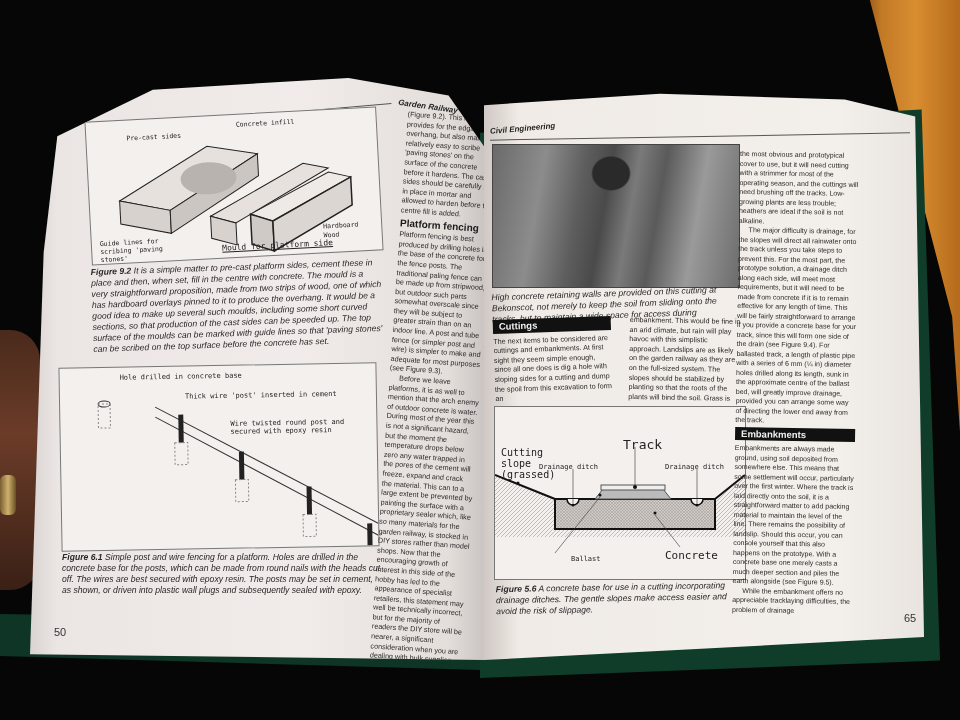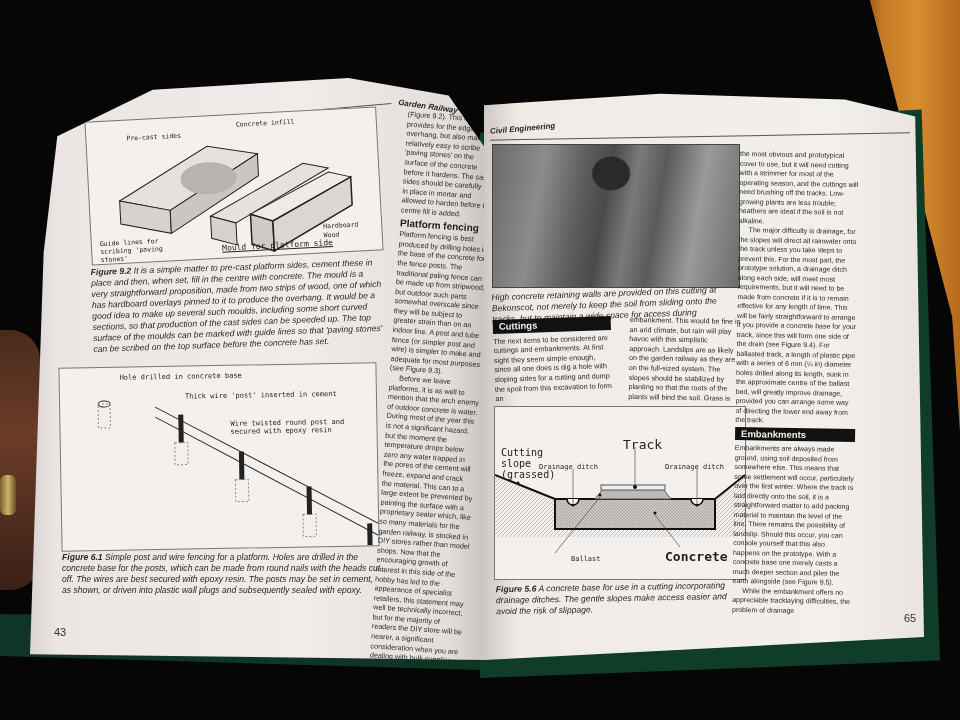--- a/index.html
+++ b/index.html
@@ -143,21 +143,21 @@
     <span>Simple post and wire fencing for a platform. Holes are drilled in the concrete base for the posts, which can be made from round nails with the heads cut off. The wires are best secured with epoxy resin. The posts may be set in cement, as shown, or driven into plastic wall plugs and subsequently sealed with epoxy.</span>
   </div>
 
   <div class="col" style="left:358px;top:34px;width:92px;transform:rotate(4deg);">
     <p>(Figure 9.2). This not only provides for the edging to overhang, but also makes it relatively easy to scribe 'paving stones' on the surface of the concrete before it hardens. The cast sides should be carefully set in place in mortar and allowed to harden before the centre fill is added.</p>
     <div class="heading">Platform fencing</div>
     <p>Platform fencing is best produced by drilling holes in the base of the concrete for the fence posts. The traditional paling fence can be made up from stripwood, but outdoor such parts somewhat overscale since they will be subject to greater strain than on an indoor line. A post and tube fence (or simpler post and wire) is simpler to make and adequate for most purposes (see Figure 9.3).</p>
     <p class="ind">Before we leave platforms, it is as well to mention that the arch enemy of outdoor concrete is water. During most of the year this is not a significant hazard, but the moment the temperature drops below zero any water trapped in the pores of the cement will freeze, expand and crack the material. This can to a large extent be prevented by painting the surface with a proprietary sealer which, like so many materials for the garden railway, is stocked in DIY stores rather than model shops. Now that the encouraging growth of interest in this side of the hobby has led to the appearance of specialist retailers, this statement may well be technically incorrect, but for the majority of readers the DIY store will be nearer, a significant consideration when you are dealing with bulk supplies weighing at least couple of kilograms apiece.</p>
   </div>
 
-  <div class="pagenum" style="left:24px;top:548px;">43</div>
+  <div class="pagenum" style="left:24px;top:548px;">50</div>
 </div>
 
 <div class="page page-right">
   <div class="running-head" style="left:6px;top:36px;transform:rotate(-5deg);">Civil Engineering</div>
   <div class="rule" style="left:6px;top:48px;width:420px;transform:rotate(-1deg);"></div>
 
   <div class="photo"></div>
   <div class="caption" style="left:8px;top:200px;width:250px;transform:rotate(-2deg);">High concrete retaining walls are provided on this cutting at Bekonscot, not merely to keep the soil from sliding onto the tracks, but to maintain a wide space for access during maintenance.</div>
 
   <div class="col" style="left:10px;top:228px;width:118px;transform:rotate(-2deg);">
@@ -197,21 +197,21 @@
       <line x1="78" y1="62" x2="78" y2="96" stroke="#333" stroke-width="0.6"></line>
       <line x1="202" y1="62" x2="202" y2="96" stroke="#333" stroke-width="0.6"></line>
       <line x1="60" y1="146" x2="105" y2="90" stroke="#333" stroke-width="0.6"></line>
       <line x1="185" y1="140" x2="160" y2="108" stroke="#333" stroke-width="0.6"></line>
     </svg>
     <span class="lbl" style="left:6px;top:40px;white-space:normal;width:56px;font-size:10px;">Cutting slope (grassed)</span>
     <span class="lbl" style="left:128px;top:30px;font-size:13px;">Track</span>
     <span class="lbl" style="left:44px;top:56px;font-size:7px;">Drainage ditch</span>
     <span class="lbl" style="left:170px;top:56px;font-size:7px;">Drainage ditch</span>
     <span class="lbl" style="left:44px;top:148px;font-size:7px;padding-left:32px;">Ballast</span>
-    <span class="lbl" style="left:170px;top:142px;font-size:13px;font-weight:bold;">Concrete</span>
+    <span class="lbl" style="left:170px;top:142px;font-size:11px;">Concrete</span>
   </div>
   <div class="caption" style="left:12px;top:494px;width:250px;transform:rotate(-1deg);">
     <b>Figure 5.6</b>
     <span>A concrete base for use in a cutting incorporating drainage ditches. The gentle slopes make access easier and avoid the risk of slippage.</span>
   </div>
 
   <div class="col" style="left:252px;top:62px;width:120px;transform:rotate(1deg);font-size:7px;line-height:9.5px;">
     <p>the most obvious and prototypical cover to use, but it will need cutting with a strimmer for most of the operating season, and the cuttings will need brushing off the tracks. Low-growing plants are less trouble; heathers are ideal if the soil is not alkaline.</p>
     <p class="ind">The major difficulty is drainage, for the slopes will direct all rainwater onto the track unless you take steps to prevent this. For the most part, the prototype solution, a drainage ditch along each side, will meet most requirements, but it will need to be made from concrete if it is to remain effective for any length of time. This will be fairly straightforward to arrange if you provide a concrete base for your track, since this will form one side of the drain (see Figure 9.4). For ballasted track, a length of plastic pipe with a series of 6 mm (¼ in) diameter holes drilled along its length, sunk in the approximate centre of the ballast bed, will greatly improve drainage, provided you can arrange some way of directing the lower end away from the track.</p>
     <span class="banner">Embankments</span>

